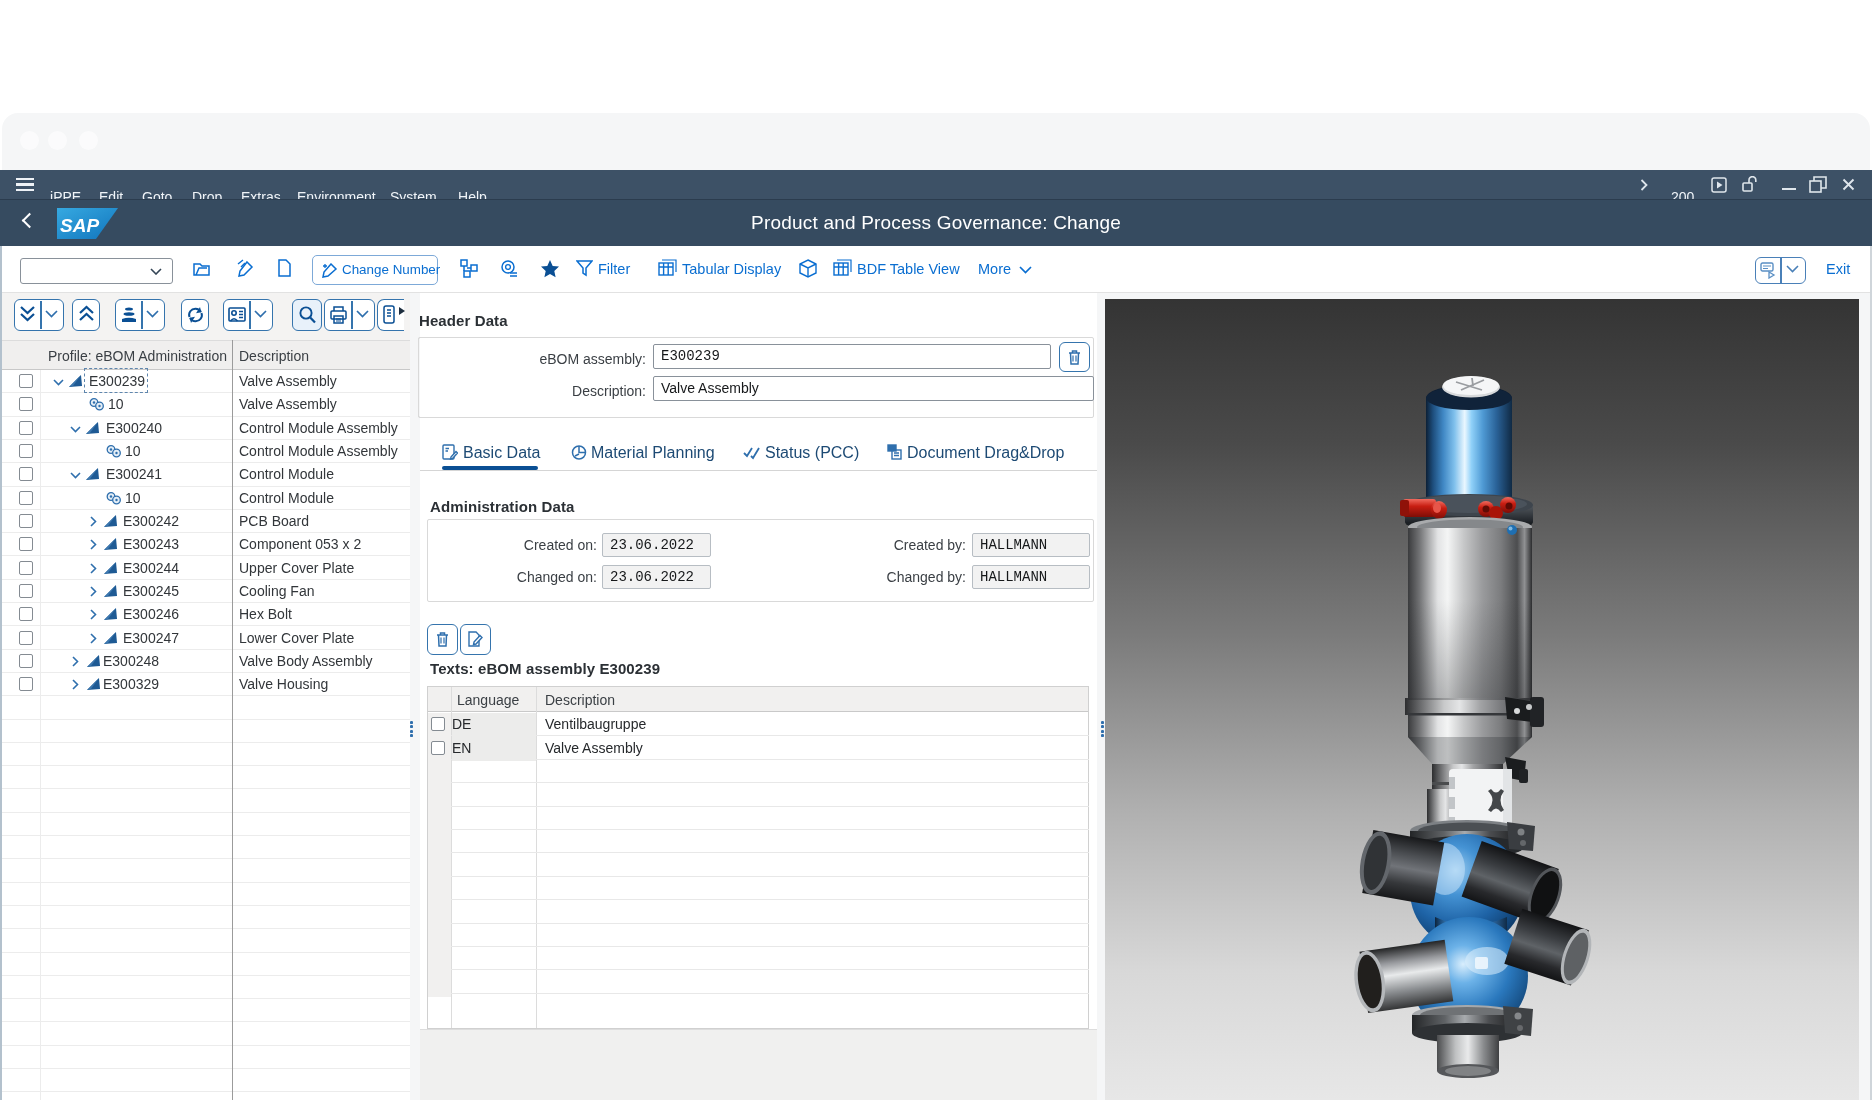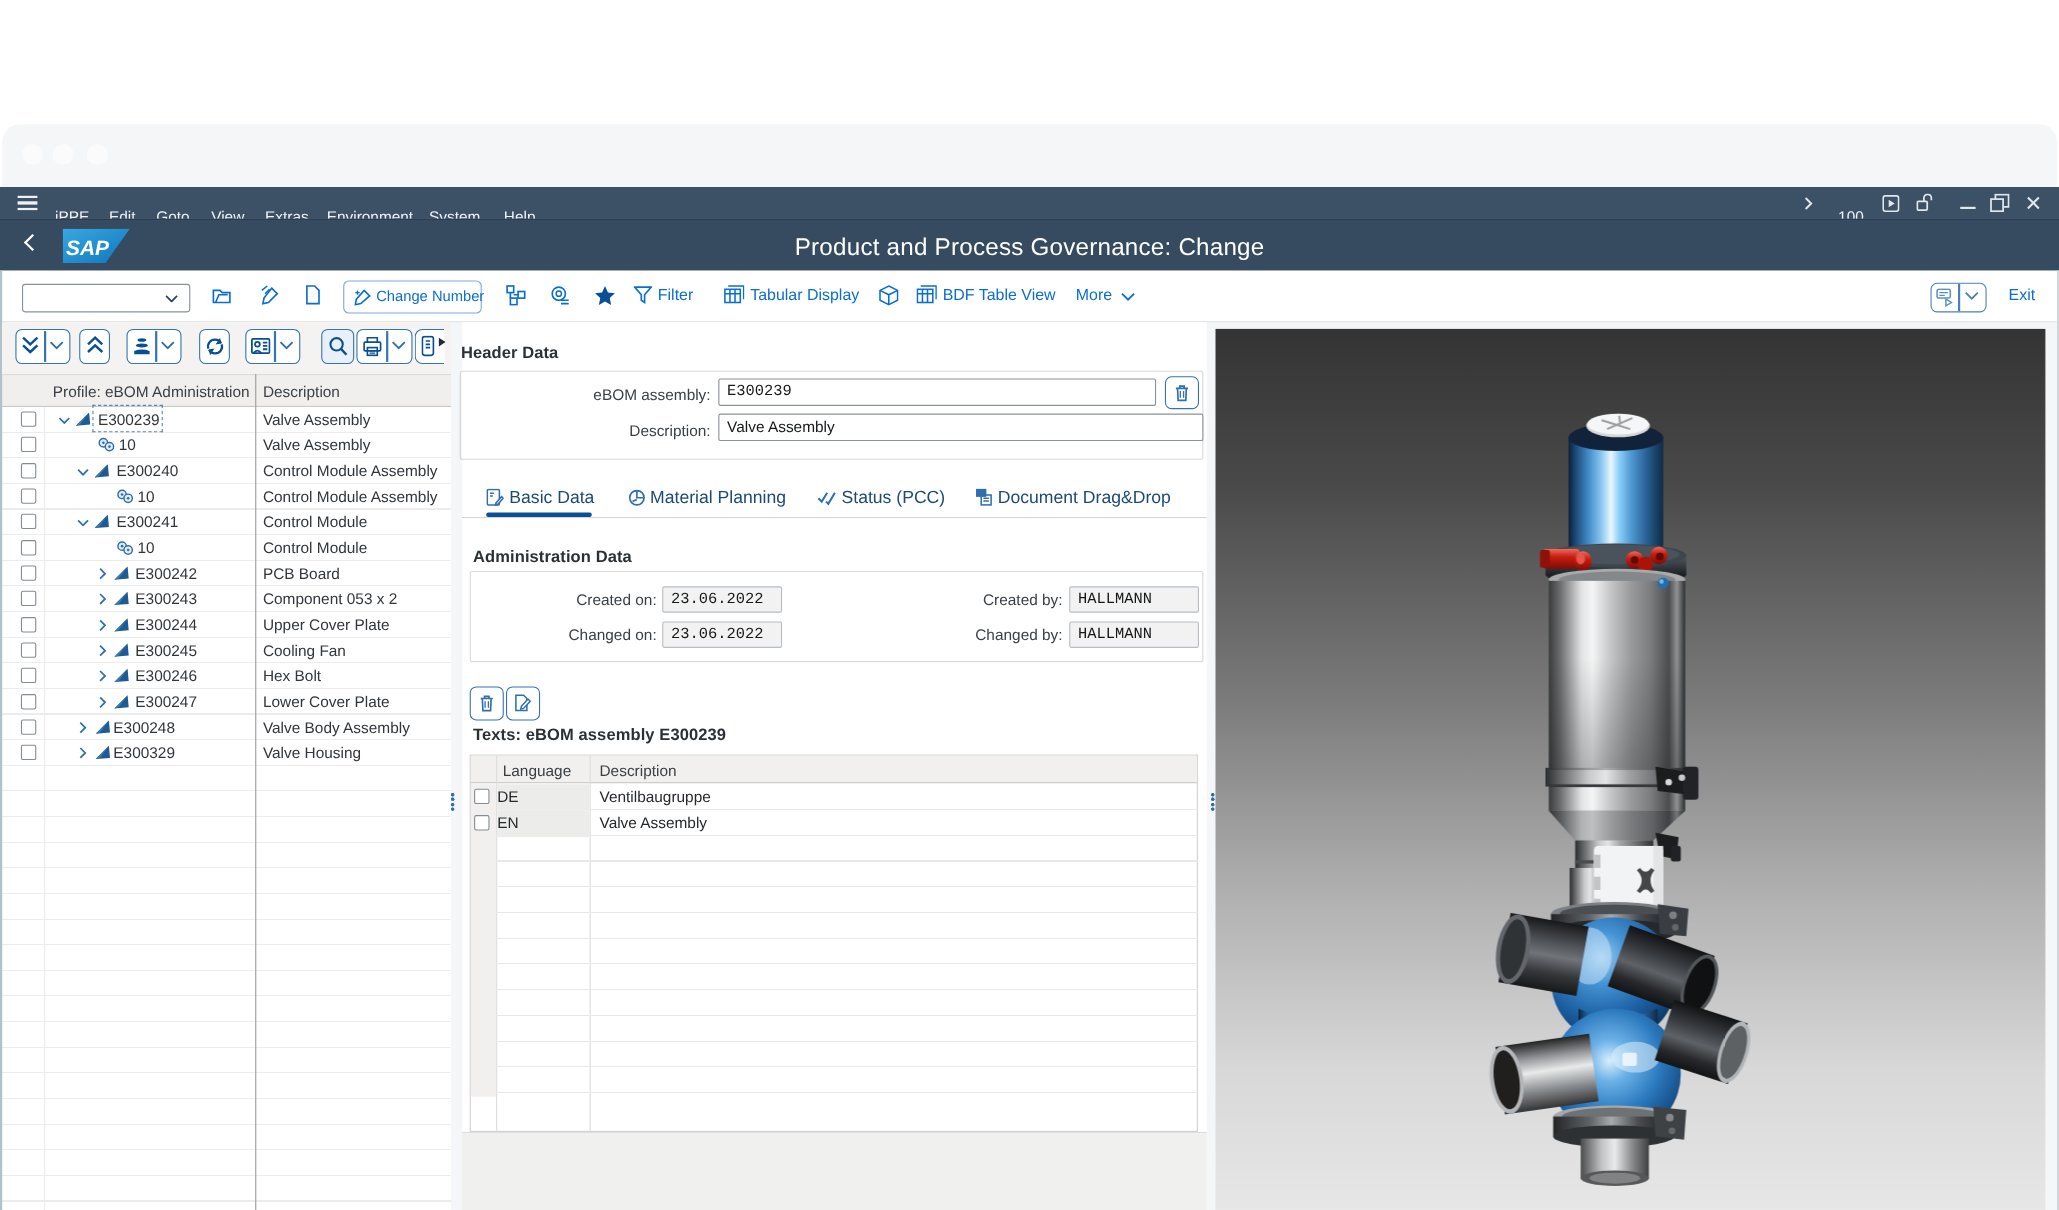--- a/index.html
+++ b/index.html
@@ -12,21 +12,21 @@
 .dot { width:19px; height:19px; border-radius:50%; background:rgba(255,255,255,.6); top:131px; }
 
 
 #menubar { left:0; top:170px; width:1872px; height:29px; background:#3d5166; color:#f0f4f8; font-size:14px; }
 #menubar .mi { position:absolute; top:19px; }
 .hamb { left:16px; top:8px; width:18px; height:13px; border-top:2.4px solid #eef2f6; border-bottom:2.4px solid #eef2f6; }
 .hamb:after { content:""; position:absolute; left:0; top:3.2px; width:18px; height:2.4px; background:#eef2f6; }
 
 
 #titlebar { left:0; top:199px; width:1872px; height:47px; background:#364b60; border-top:1px solid #2b3c4e; }
-#title { width:100%; text-align:center; top:12px; color:#fff; font-size:22px; letter-spacing:.2px; }
+#title { width:100%; text-align:center; top:12px; color:#fff; font-size:19px; letter-spacing:.2px; }
 .back { left:24px; top:215px; width:11px; height:11px; border-left:2.6px solid #fff; border-bottom:2.6px solid #fff; transform:rotate(45deg); position:absolute; }
 
 
 #toolbar { left:0; top:246px; width:1872px; height:47px; background:#fff; border-bottom:1px solid #e2e2e2; }
 #combo { left:20px; top:12px; width:153px; height:26px; border:1px solid #89919a; border-radius:3px; background:#fff; }
 .tbtxt { color:#0a6ed1; font-size:14.5px; top:15px; position:absolute; }
 #chgnum { left:312px; top:9px; width:126px; height:30px; border:1px solid #7da9d8; border-radius:5px; }
 
 
 #treepanel { left:2px; top:293px; width:408px; height:807px; background:#f4f4f3; }
@@ -68,29 +68,29 @@
   <div id="shell" class="abs"></div>
   <div class="dot abs" style="left:20px"></div>
   <div class="dot abs" style="left:48px"></div>
   <div class="dot abs" style="left:79px"></div>
 
   <div id="menubar" class="abs">
     <div class="hamb abs"></div>
     <span class="mi" style="left:50px">i<u>P</u>PE</span>
     <span class="mi" style="left:99px"><u>E</u>dit</span>
     <span class="mi" style="left:142px"><u>G</u>oto</span>
-    <span class="mi" style="left:192px">View</span>
+    <span class="mi" style="left:192px">Drop</span>
     <span class="mi" style="left:241px">Extr<u>a</u>s</span>
     <span class="mi" style="left:297px">En<u>v</u>ironment</span>
     <span class="mi" style="left:390px">S<u>y</u>stem</span>
     <span class="mi" style="left:458px"><u>H</u>elp</span>
     <svg class="abs" style="left:1640px;top:9px" width="8" height="12" viewBox="0 0 8 12">
         <path d="M1.5 1 L6.5 6 L1.5 11" fill="none" stroke="#dfe6ec" stroke-width="1.8"></path>
       </svg>
-    <span class="mi" style="left:1671px">100</span>
+    <span class="mi" style="left:1671px">200</span>
     <svg class="abs" style="left:1711px;top:7px" width="16" height="16" viewBox="0 0 16 16">
         <rect x="1" y="1" width="14" height="14" rx="2" fill="none" stroke="#dfe6ec" stroke-width="1.5"></rect>
         <path d="M6 4.5 L11.5 8 L6 11.5 Z" fill="#dfe6ec"></path>
       </svg>
     <svg class="abs" style="left:1742px;top:6px" width="15" height="17" viewBox="0 0 15 17">
         <rect x="1" y="7" width="9" height="8" rx="1" fill="none" stroke="#dfe6ec" stroke-width="1.6"></rect>
         <path d="M7 7 L7 4 A3.4 3.4 0 0 1 13.8 4 L13.8 6" fill="none" stroke="#dfe6ec" stroke-width="1.6"></path>
       </svg>
     <div class="abs" style="left:1782px;top:18px;width:14px;height:2.4px;background:#dfe6ec"></div>
     <svg class="abs" style="left:1809px;top:6px" width="18" height="17" viewBox="0 0 18 17">

